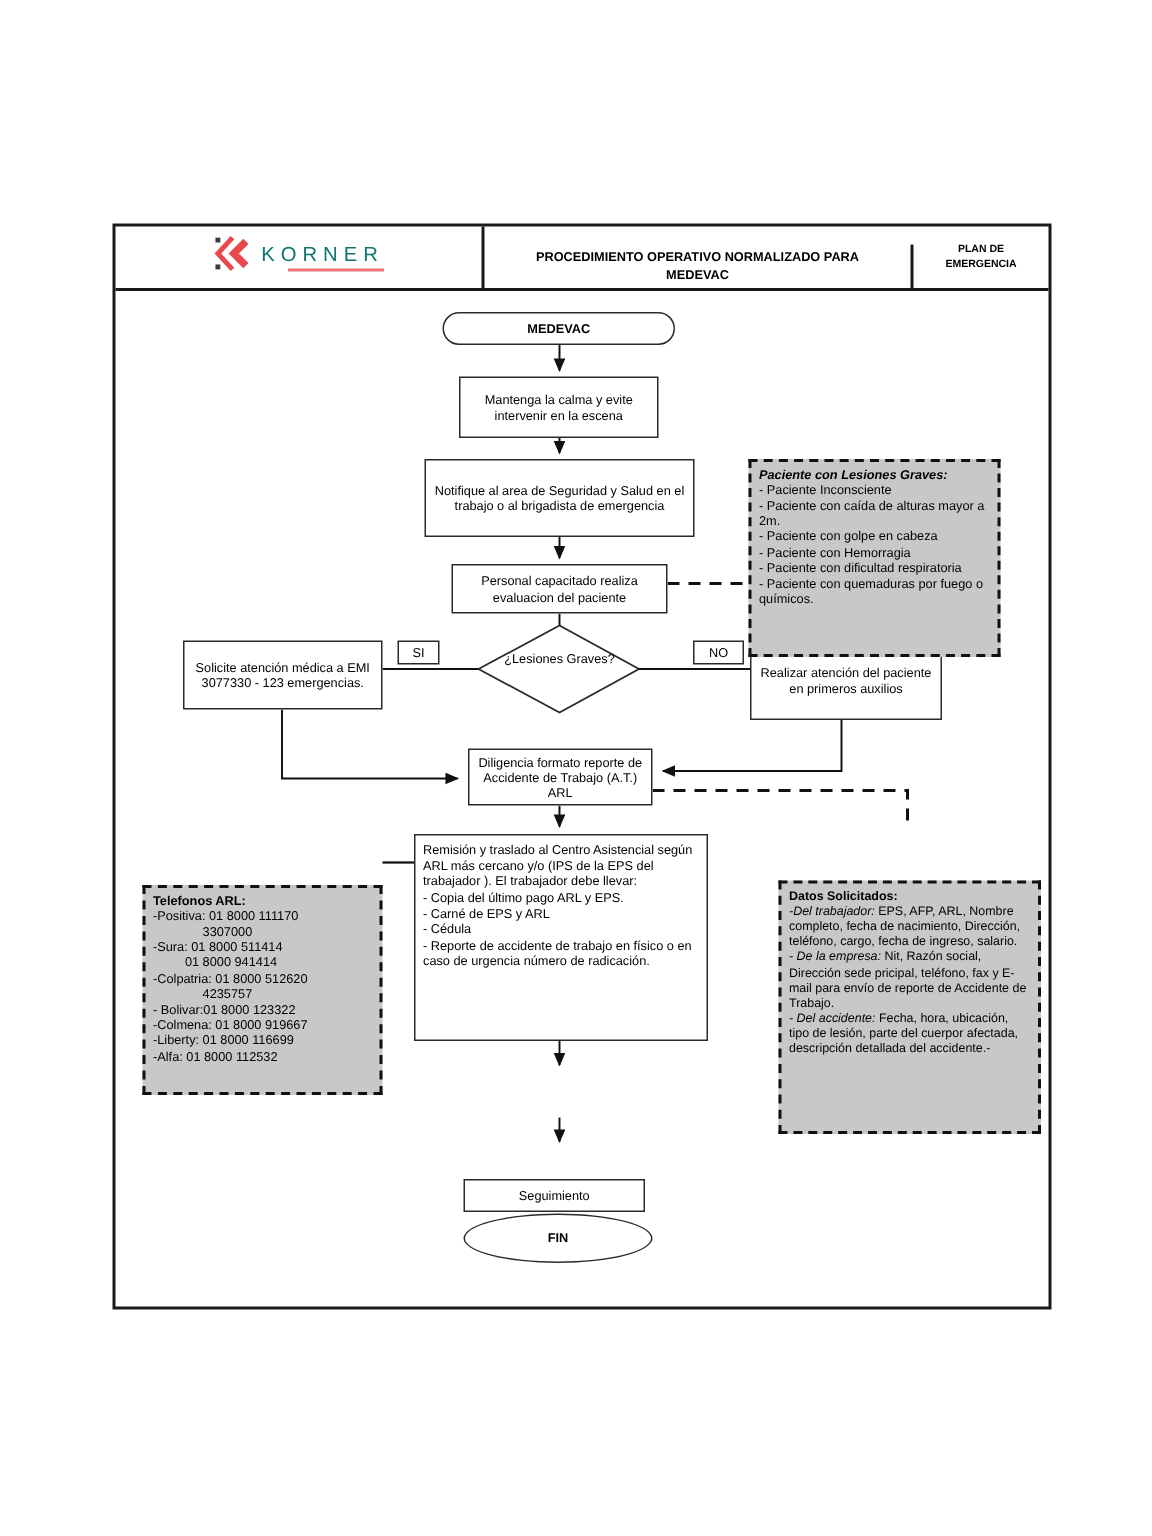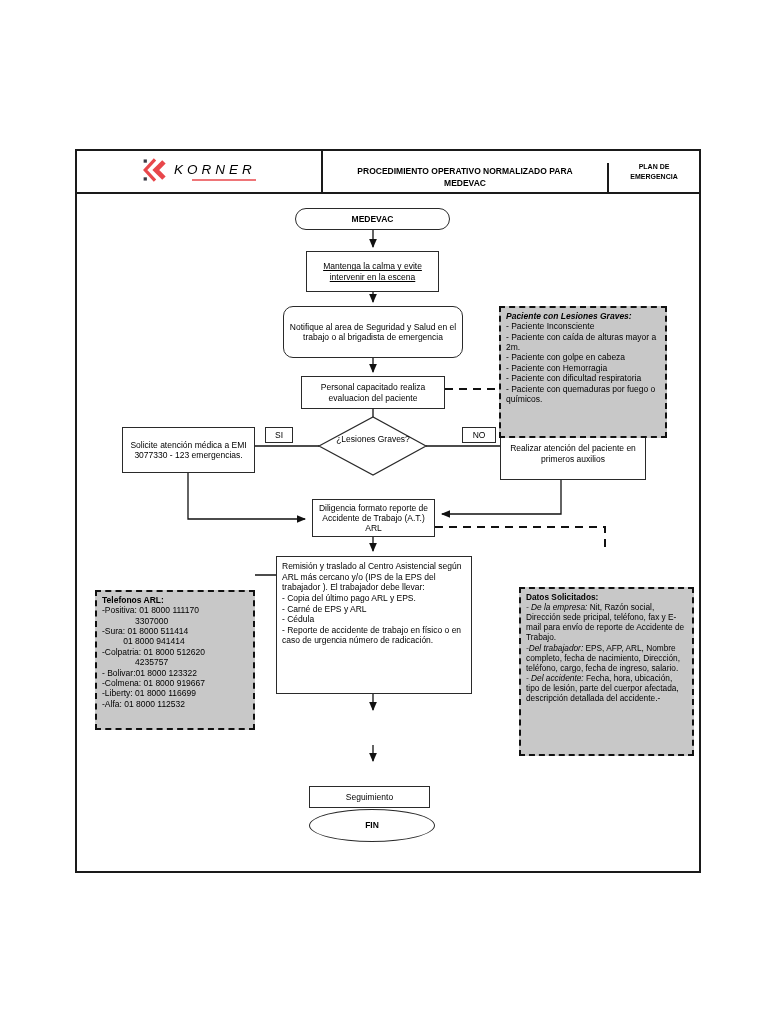--- a/index.html
+++ b/index.html
@@ -11,21 +11,21 @@
   .doc{
     position:absolute;left:75px;top:149px;width:622px;height:720px;
     border:2px solid #1a1a1a;background:#fff;
   }
   
   .hdr{display:flex;height:41px;border-bottom:2px solid #1a1a1a;}
   .cell-logo{width:244px;border-right:2px solid #1a1a1a;display:flex;align-items:center;justify-content:center;gap:6px;}
   .cell-title{flex:1;border-right:2px solid #1a1a1a;display:flex;flex-direction:column;align-items:center;justify-content:center;text-align:center;font-weight:bold;font-size:8.5px;line-height:1.35;margin-top:12px;}
   .cell-plan{width:74px;display:flex;align-items:center;justify-content:center;text-align:center;font-weight:bold;font-size:7px;line-height:1.3;padding:0 8px;}
   .logo-block{display:flex;flex-direction:column;}
-  .logo-text{font-size:13.5px;letter-spacing:4px;color:#000000;font-weight:500;font-style:italic;}
+  .logo-text{font-size:13.5px;letter-spacing:4px;color:#0f766e;font-weight:500;}
   .logo-tagline{height:2px;width:64px;background:#e8474b;opacity:.75;margin-top:2px;align-self:flex-end;}
   
   .canvas{position:absolute;left:0;top:0;width:622px;height:720px;}
   .wires{position:absolute;left:0;top:0;pointer-events:none;}
   .node{
     position:absolute;box-sizing:border-box;border:1px solid #2a2a2a;background:#fff;
     font-size:8.5px;line-height:1.2;display:flex;align-items:center;justify-content:center;
     text-align:center;padding:2px 4px;
   }
   .stadium{border-radius:11px;font-weight:bold;}
@@ -100,35 +100,35 @@
       <polyline points="111,322 111,368 228,368" fill="none" stroke="#111" stroke-width="1.3" marker-end="url(#ah)"></polyline>
       <polyline points="484,329 484,363 365,363" fill="none" stroke="#111" stroke-width="1.3" marker-end="url(#ah)"></polyline>
 
       <line x1="368" y1="238" x2="422" y2="238" stroke="#111" stroke-width="2" stroke-dasharray="8,6"></line>
       <polyline points="358,376 528,376 528,400" fill="none" stroke="#111" stroke-width="2" stroke-dasharray="8,6"></polyline>
       <line x1="178" y1="424" x2="199" y2="424" stroke="#111" stroke-width="1.5"></line>
     </svg>
 
     <div class="node stadium" style="left:218px;top:57px;width:155px;height:22px;">MEDEVAC</div>
 
-    <div class="node" style="left:229px;top:100px;width:133px;height:41px;text-decoration:underline;">Mantenga la calma y evite intervenir en la escena</div>
+    <div class="node" style="left:229px;top:100px;width:133px;height:41px;">Mantenga la calma y evite intervenir en la escena</div>
 
-    <div class="node" style="left:206px;top:155px;width:180px;height:52px;border-radius:10px;">Notifique al area de Seguridad y Salud en el trabajo o al brigadista de emergencia</div>
+    <div class="node" style="left:206px;top:155px;width:180px;height:52px;">Notifique al area de Seguridad y Salud en el trabajo o al brigadista de emergencia</div>
 
     <div class="node" style="left:224px;top:225px;width:144px;height:33px;">Personal capacitado realiza evaluacion del paciente</div>
 
     <div class="decision-label" style="left:256px;top:283px;width:80px;">¿Lesiones Graves?</div>
 
     <div class="node tag" style="left:188px;top:276px;width:28px;height:16px;">SI</div>
 
     <div class="node tag" style="left:385px;top:276px;width:34px;height:16px;">NO</div>
 
     <div class="node" style="left:45px;top:276px;width:133px;height:46px;">Solicite atención médica a EMI 3077330 - 123 emergencias.</div>
 
-    <div class="node" style="left:423px;top:276px;width:146px;height:53px;">Realizar atención del paciente en primeros auxilios</div>
+    <div class="node" style="left:423px;top:276px;width:128px;height:53px;">Realizar atención del paciente en primeros auxilios</div>
 
     <div class="node" style="left:235px;top:348px;width:123px;height:38px;">Diligencia formato reporte de Accidente de Trabajo (A.T.) ARL</div>
 
     <div class="node remiss" style="left:199px;top:405px;width:196px;height:138px;">Remisión y traslado al Centro Asistencial según ARL más cercano y/o (IPS  de la EPS del trabajador ). El trabajador debe llevar:
 - Copia del último pago ARL y EPS.
 - Carné de EPS y ARL
 - Cédula
 - Reporte de accidente de trabajo en físico o en caso de urgencia número de radicación.</div>
 
 
@@ -155,19 +155,19 @@
 -Colpatria: 01 8000 512620
               4235757
 - Bolivar:01 8000 123322
 -Colmena: 01 8000 919667
 -Liberty: 01 8000 116699
 -Alfa: 01 8000 112532</div>
     </div>
 
     <div class="note datos" style="left:442px;top:400px;width:175px;height:169px;">
       <span class="note-title">Datos Solicitados:</span>
+      <div class="di"><i>-Del trabajador:</i><span> EPS, AFP, ARL, Nombre completo, fecha de nacimiento, Dirección, teléfono, cargo, fecha de ingreso, salario.</span></div>
       <div class="di"><i>- De la empresa:</i><span> Nit, Razón social, Dirección sede pricipal, teléfono, fax y E-mail para envío de reporte de Accidente de Trabajo.</span></div>
-      <div class="di"><i>-Del trabajador:</i><span> EPS, AFP, ARL, Nombre completo, fecha de nacimiento, Dirección, teléfono, cargo, fecha de ingreso, salario.</span></div>
       <div class="di"><i>- Del accidente:</i><span> Fecha, hora, ubicación, tipo de lesión, parte del cuerpor afectada, descripción detallada del accidente.-</span></div>
     </div>
 
   </div>
 </div>
 
 </body></html>

